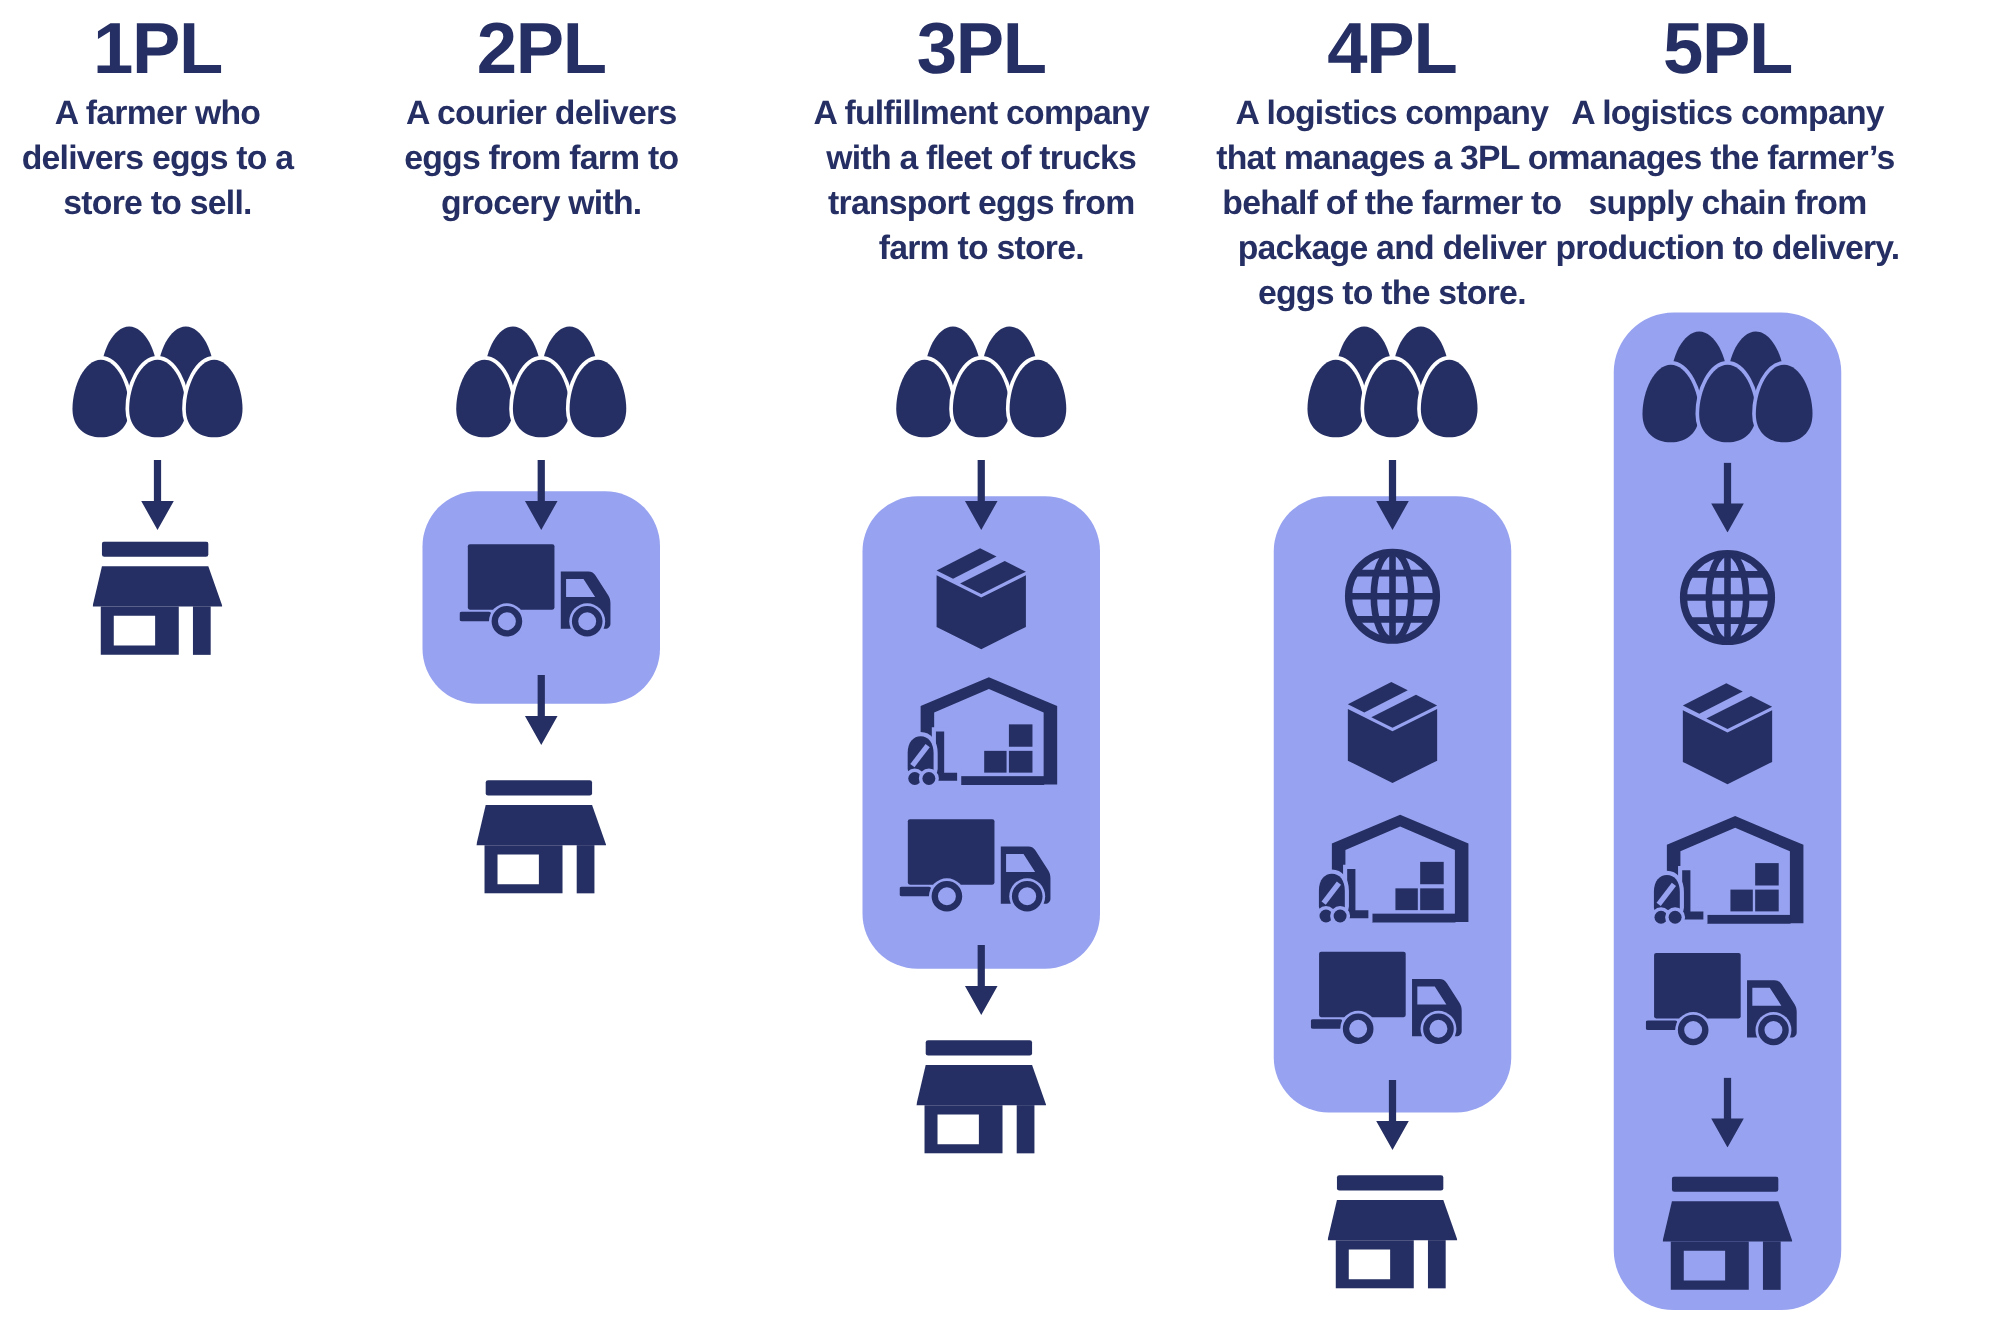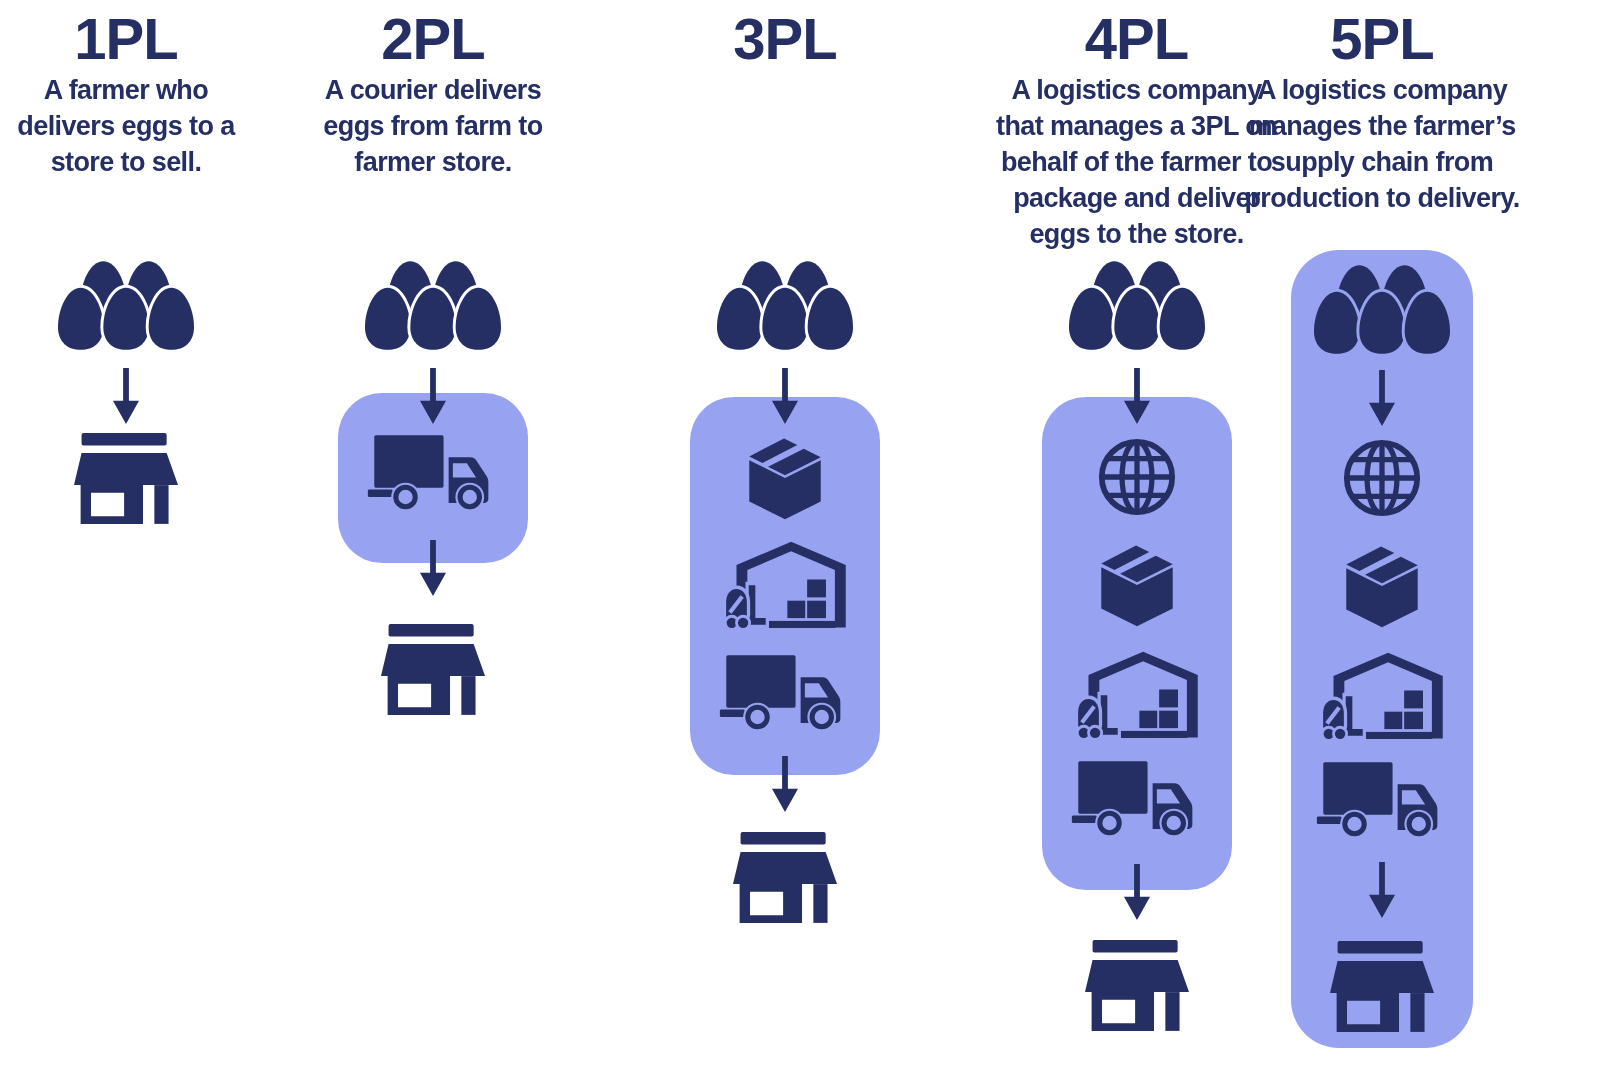--- a/index.html
+++ b/index.html
@@ -115,41 +115,45 @@
       </svg>
     <svg class="icon abs" style="top:433px;width:104px;height:91px;">
         <use href="#sym-store"></use>
       </svg>
   </div>
 
   <div class="col" style="left:288px;width:290px;">
     <div class="title">2PL</div>
     <div class="desc">A courier delivers
 eggs from farm to
-farmer store.</div>
+grocery with.</div>
     <div class="box" style="top:393px;height:170px;width:190px;"></div>
     <svg class="icon abs" style="top:258px;width:138px;height:95px;">
         <use href="#sym-eggs"></use>
       </svg>
     <svg class="icon abs" style="top:368px;width:29px;height:56px;">
         <use href="#sym-arrow"></use>
       </svg>
     <svg class="icon abs in-box" style="top:430px;width:131px;height:85px;">
         <use href="#sym-truck"></use>
       </svg>
     <svg class="icon abs" style="top:540px;width:29px;height:56px;">
         <use href="#sym-arrow"></use>
       </svg>
     <svg class="icon abs" style="top:624px;width:104px;height:91px;">
         <use href="#sym-store"></use>
       </svg>
   </div>
 
   <div class="col" style="left:624px;width:322px;">
     <div class="title">3PL</div>
+    <div class="desc">A fulfillment company
+with a fleet of trucks
+transport eggs from
+farm to store.</div>
     <div class="box" style="top:397px;height:378px;width:190px;"></div>
     <svg class="icon abs" style="top:258px;width:138px;height:95px;">
         <use href="#sym-eggs"></use>
       </svg>
     <svg class="icon abs" style="top:368px;width:29px;height:56px;">
         <use href="#sym-arrow"></use>
       </svg>
     <svg class="icon abs in-box" style="top:431px;width:94px;height:94px;">
         <use href="#sym-package"></use>
       </svg>
@@ -160,21 +164,21 @@
         <use href="#sym-truck"></use>
       </svg>
     <svg class="icon abs" style="top:756px;width:29px;height:56px;">
         <use href="#sym-arrow"></use>
       </svg>
     <svg class="icon abs" style="top:832px;width:104px;height:91px;">
         <use href="#sym-store"></use>
       </svg>
   </div>
 
-  <div class="col" style="left:974px;width:325px;">
+  <div class="col" style="left:951px;width:325px;">
     <div class="title">4PL</div>
     <div class="desc">A logistics company
 that manages a 3PL on
 behalf of the farmer to
 package and deliver
 eggs to the store.</div>
     <div class="box" style="top:397px;height:493px;width:190px;"></div>
     <svg class="icon abs" style="top:258px;width:138px;height:95px;">
         <use href="#sym-eggs"></use>
       </svg>

